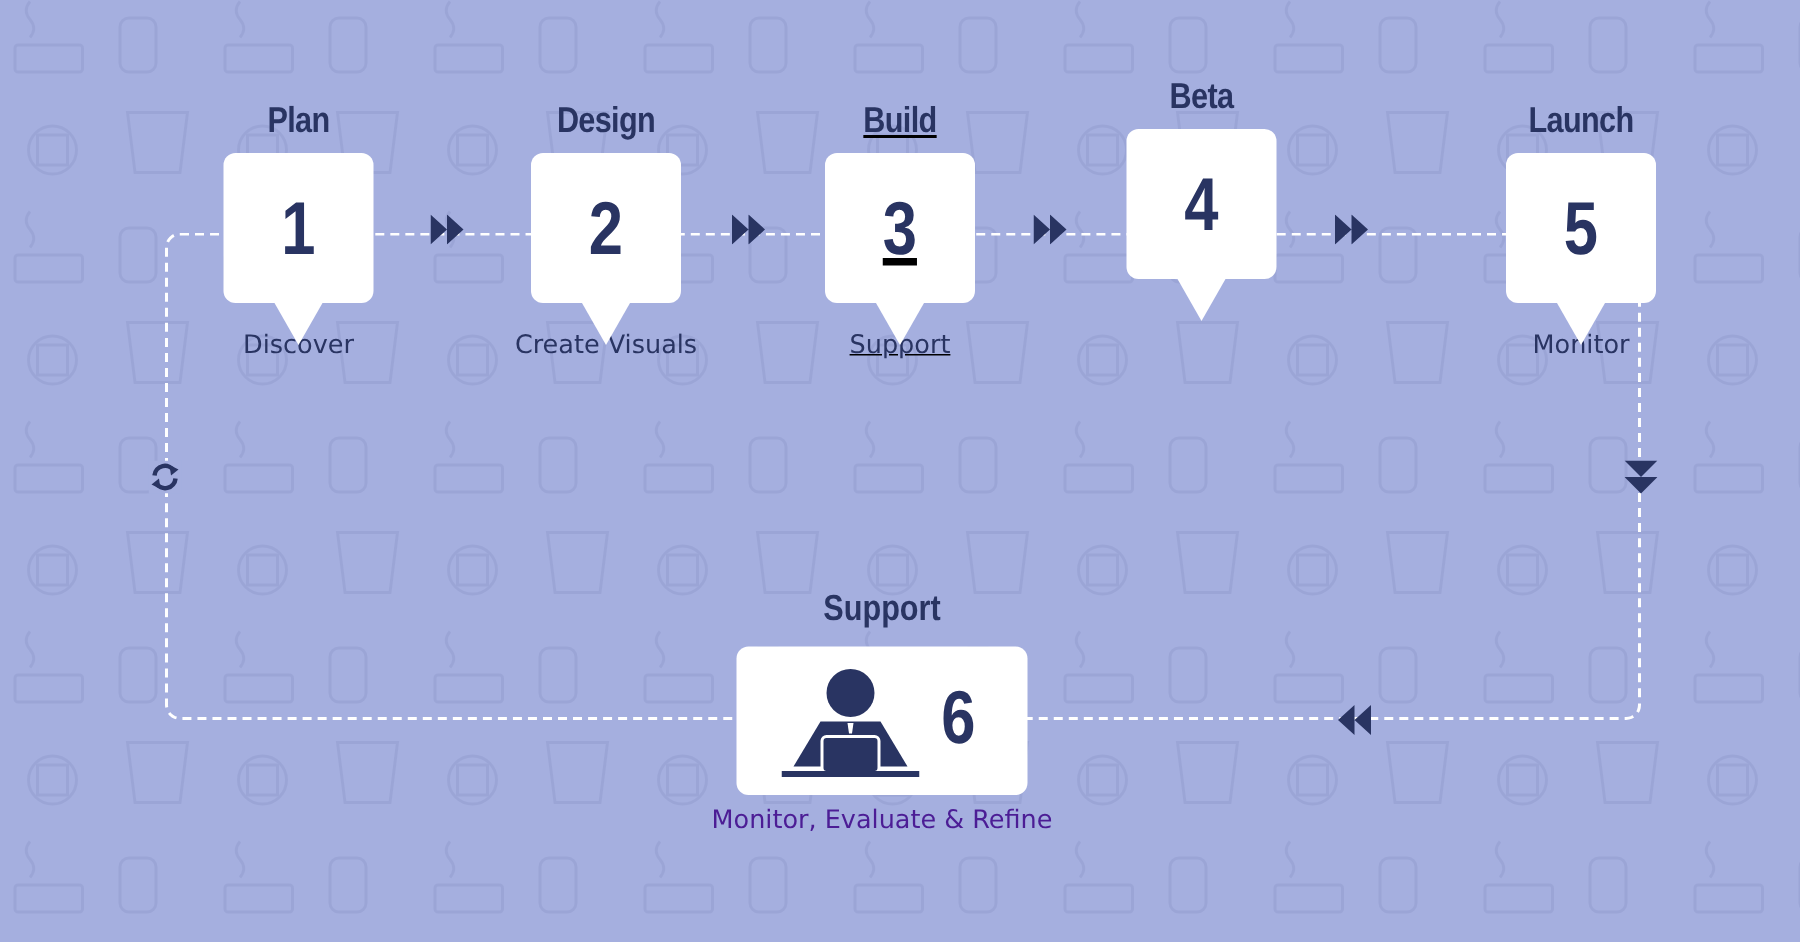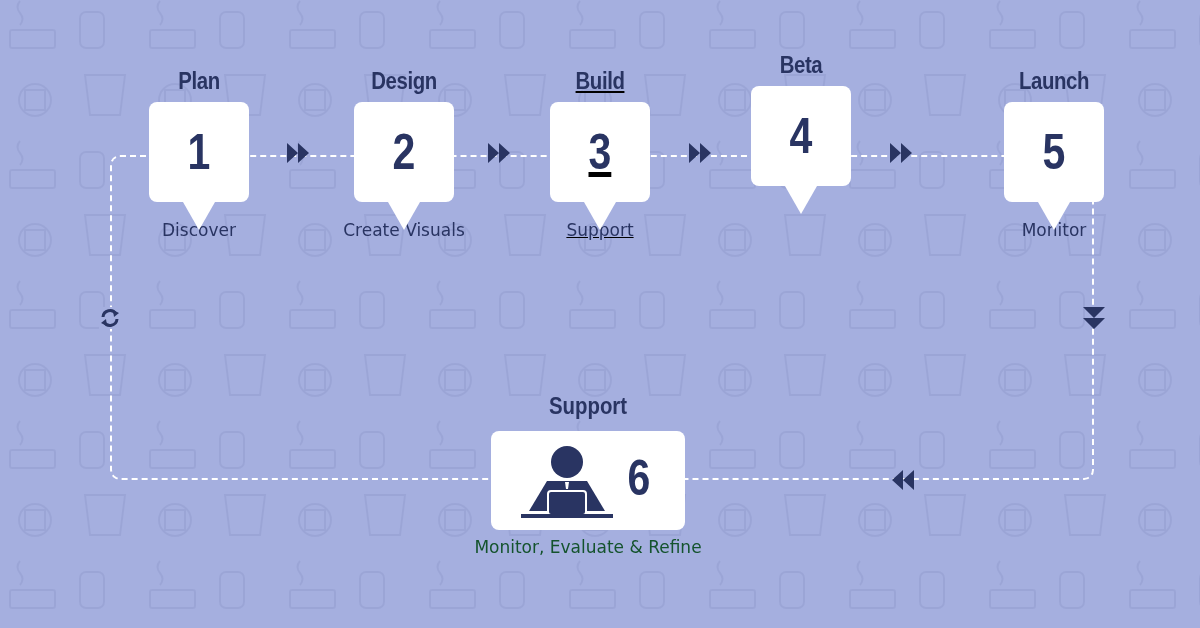--- a/index.html
+++ b/index.html
@@ -52,21 +52,21 @@
       position: absolute; left: 491px; top: 431px; width: 194px; height: 99px;
       background: #ffffff; border-radius: 8px;
     }
     .support-num {
       position: absolute; left: 134px; top: 18px;
       font-family: "Liberation Sans", sans-serif; font-weight: bold; font-size: 50px;
       color: #293462; transform: scaleX(0.82);
     }
     .support-desc {
       position: absolute; left: 440px; top: 537px; width: 296px; text-align: center;
-      font-size: 17px; color: #14532d;
+      font-size: 17px; color: #4c1d95;
     }
     .side-icon { position: absolute; }
   </style>
 </head>
 <body>
 
 <svg class="bg-pattern" width="1200" height="628">
   <defs>
     <pattern id="p" width="140" height="140" patternUnits="userSpaceOnUse">
       <g fill="none" stroke="#8b95c8" stroke-width="2">

